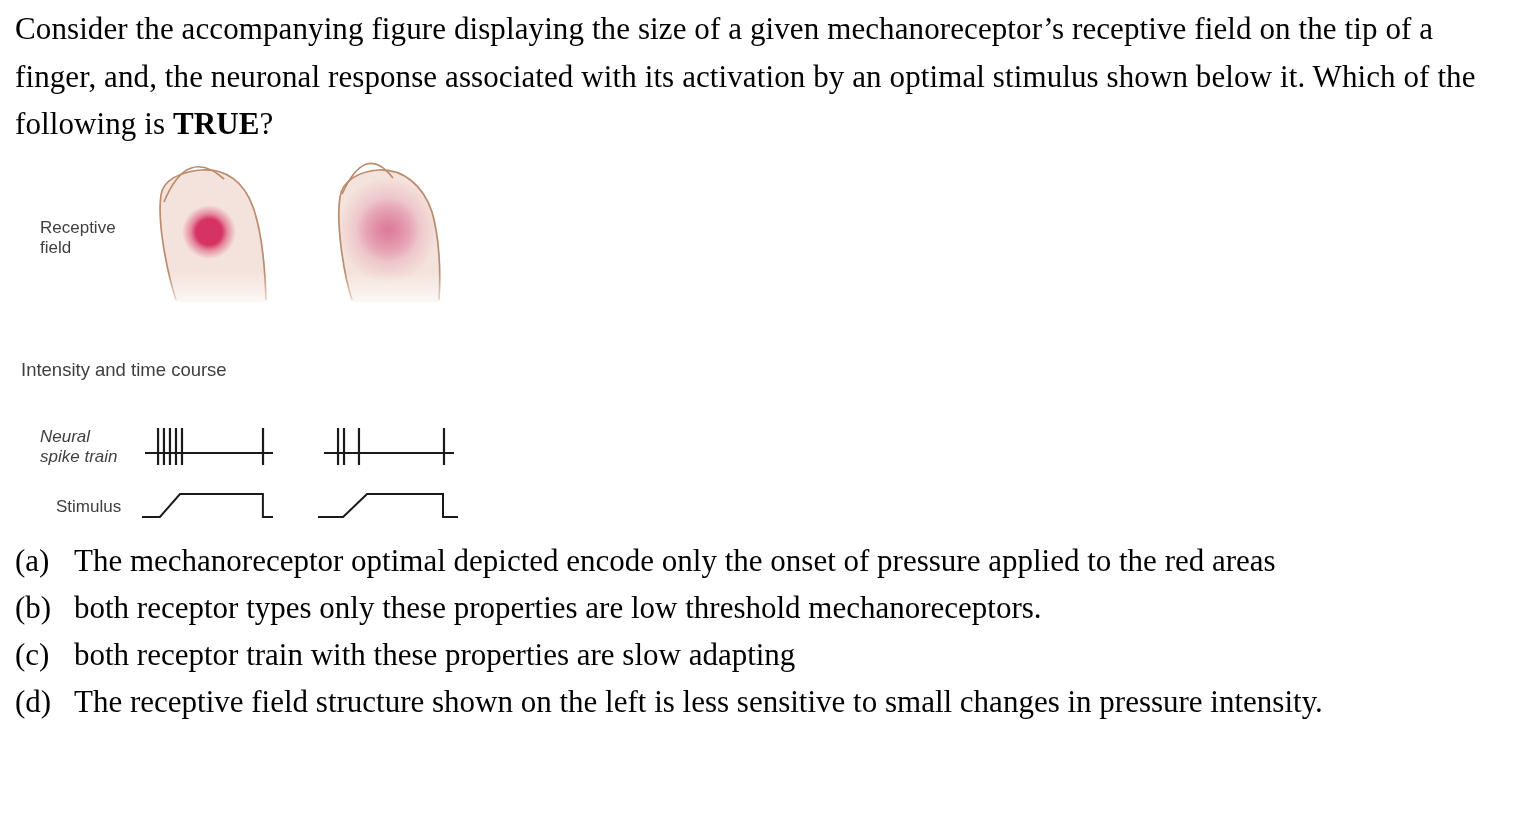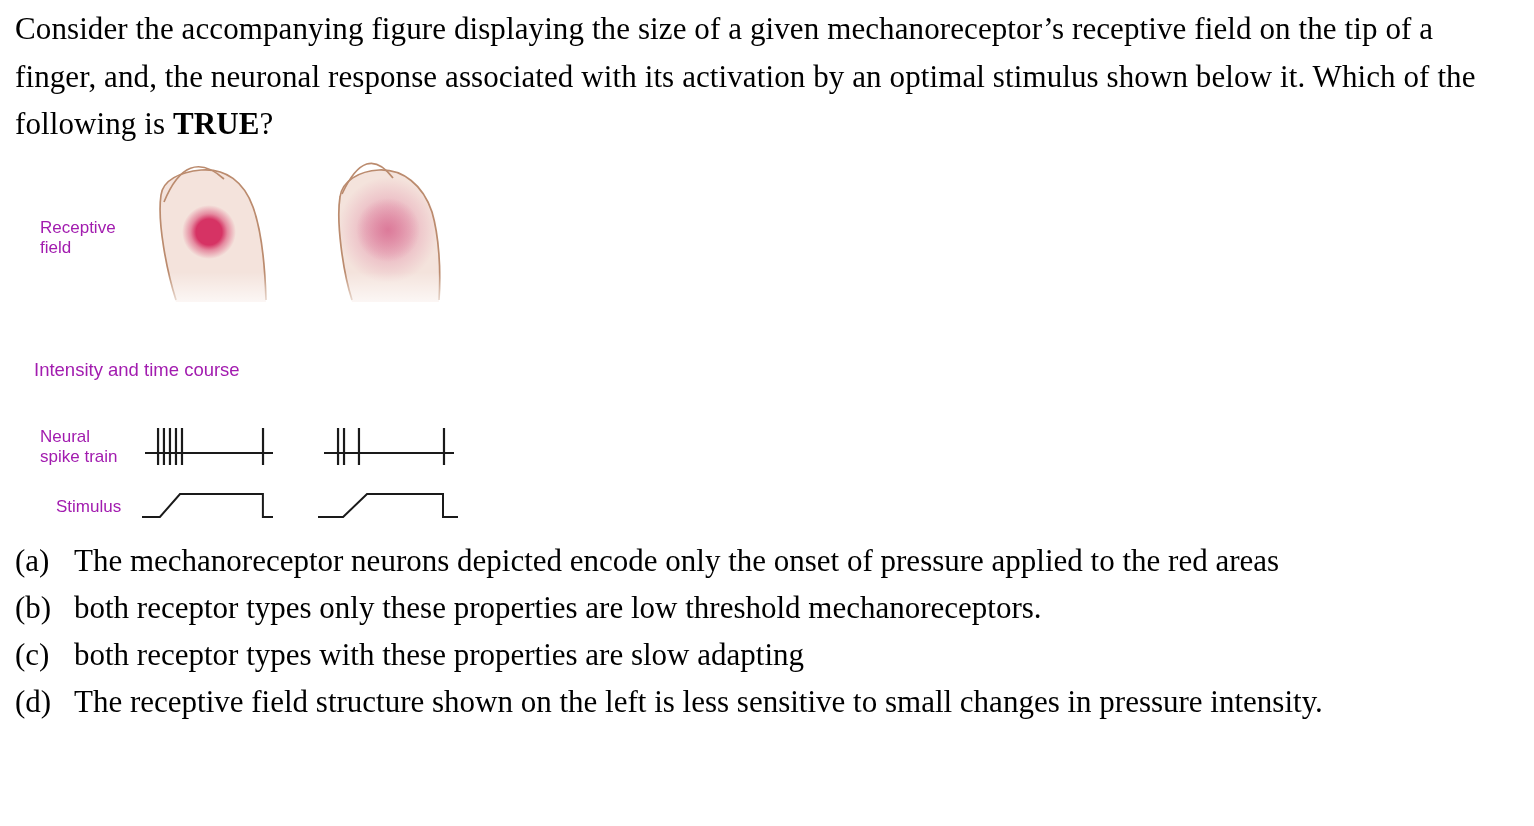--- a/index.html
+++ b/index.html
@@ -22,26 +22,26 @@
     font-size: 31px;
     line-height: 47.5px;
     letter-spacing: 0.1px;
   }
   .question b { font-weight: 700; }
   .fig-label {
     position: absolute;
     font-family: "Liberation Sans", sans-serif;
     font-size: 17px;
     line-height: 20px;
-    color: #a21caf;
+    color: #404040;
     white-space: pre-line;
   }
   .lbl-receptive { left: 40px; top: 218px; }
-  .lbl-intensity { left: 34px; top: 360px; font-size: 18.5px; }
-  .lbl-spiketrain { left: 40px; top: 427px; }
+  .lbl-intensity { left: 21px; top: 360px; font-size: 18.5px; }
+  .lbl-spiketrain { left: 40px; top: 427px; font-style: italic; }
   .lbl-stimulus { left: 56px; top: 497px; }
   .fingers-svg { position: absolute; left: 140px; top: 150px; }
   .traces-svg { position: absolute; left: 130px; top: 418px; }
   .options {
     position: absolute;
     left: 15px;
     top: 537px;
     width: 1512px;
     font-size: 31px;
     line-height: 47px;
@@ -132,29 +132,29 @@
         <polyline points="12.0,99.0 29.9,99.0 50.0,76.0 132.9,76.0 132.9,99.0 143.0,99.0" stroke="#1a1a1a" stroke-width="2" fill="none"></polyline>
       </g>
     <g>
         <polyline points="188.0,99.0 213.1,99.0 237.0,76.0 313.0,76.0 313.0,99.0 328.0,99.0" stroke="#1a1a1a" stroke-width="2" fill="none"></polyline>
       </g>
   </svg>
 
   <div class="options">
     <div class="opt">
       <span class="m">(a)</span>
-      <span class="t">The mechanoreceptor neurons depicted encode only the onset of pressure applied to the red areas</span>
+      <span class="t">The mechanoreceptor optimal depicted encode only the onset of pressure applied to the red areas</span>
     </div>
     <div class="opt">
       <span class="m">(b)</span>
       <span class="t">both receptor types only these properties are low threshold mechanoreceptors.</span>
     </div>
     <div class="opt">
       <span class="m">(c)</span>
-      <span class="t">both receptor types with these properties are slow adapting</span>
+      <span class="t">both receptor train with these properties are slow adapting</span>
     </div>
     <div class="opt">
       <span class="m">(d)</span>
       <span class="t">The receptive field structure shown on the left is less sensitive to small changes in pressure intensity.</span>
     </div>
   </div>
 
 </div>
 
 </body></html>

